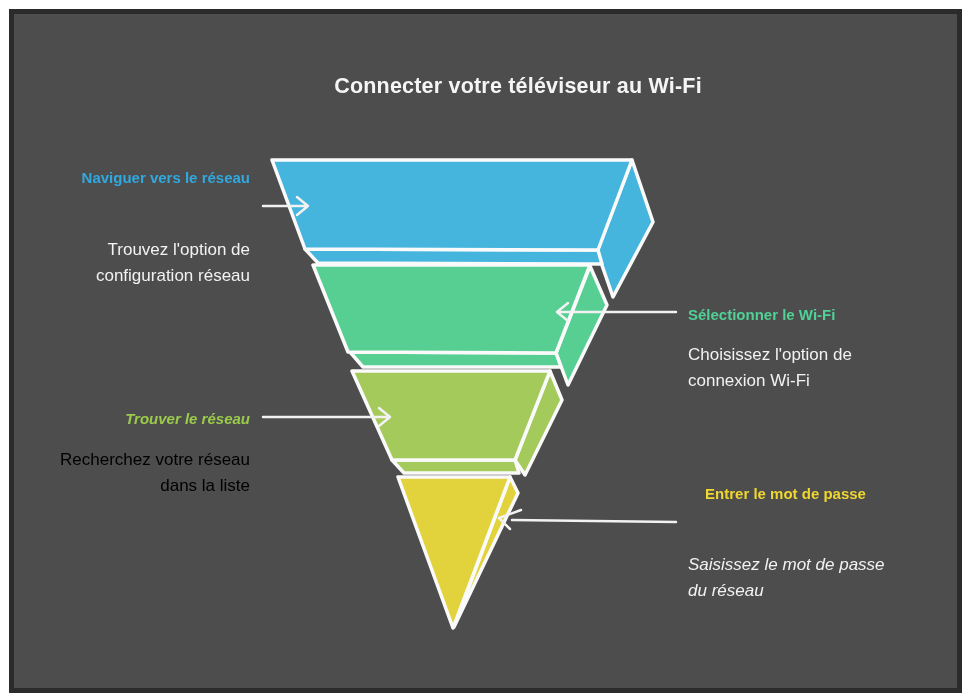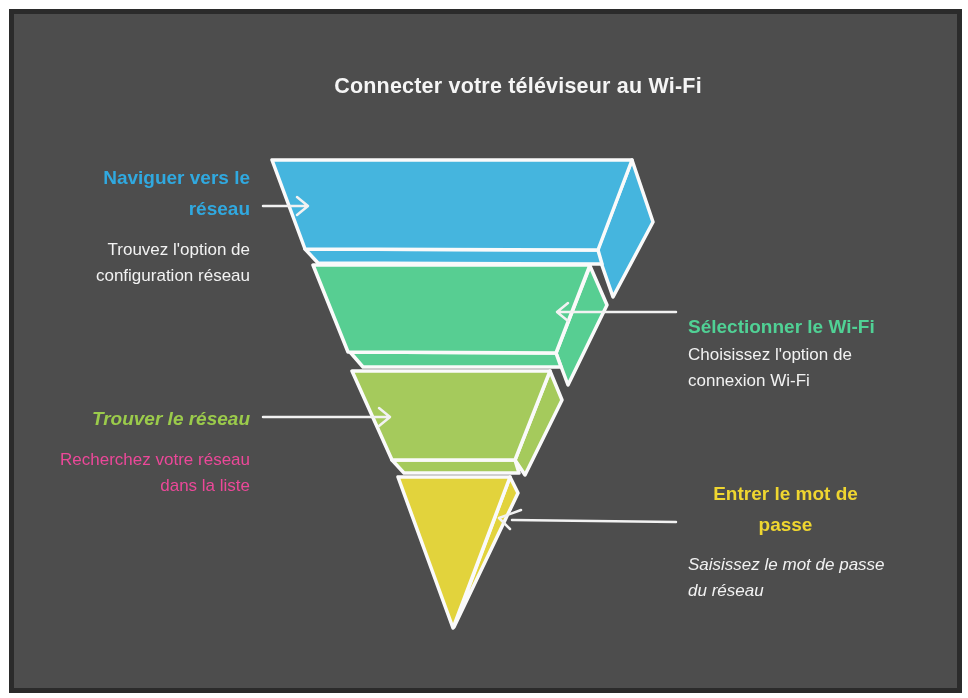--- a/index.html
+++ b/index.html
@@ -11,25 +11,25 @@
   .panel{
     position:absolute;left:9px;top:9px;width:953px;height:684px;
     box-sizing:border-box;border:5px solid #2B2B2B;background:#4D4D4D;
   }
   svg.funnel{position:absolute;left:0;top:0;width:968px;height:698px;}
   .title{
     position:absolute;top:74px;left:0;width:968px;text-align:center;
     font-size:21.5px;font-weight:bold;letter-spacing:.2px;color:#F5F5F5;
   }
   .txt{position:absolute;}
-  .heading{font-size:19px;font-weight:bold;line-height:31px;margin:0;}
+  .heading{font-size:15px;font-weight:bold;line-height:31px;margin:0;}
   .desc{font-size:17px;line-height:26px;color:#F2F2F2;}
   .pos-h1{left:40px;top:162px;width:210px;text-align:right;}
   .pos-d1{left:40px;top:237px;width:210px;text-align:right;}
-  .pos-h2{left:688px;top:299px;width:255px;text-align:left;margin-top:12px;}
+  .pos-h2{left:688px;top:299px;width:255px;text-align:left;}
   .pos-d2{left:688px;top:342px;width:200px;text-align:left;}
   .pos-h3{left:40px;top:403px;width:210px;text-align:right;font-style:italic;}
   .pos-d3{left:40px;top:447px;width:210px;text-align:right;}
   .pos-h4{left:688px;top:478px;width:195px;text-align:center;}
   .pos-d4{left:688px;top:552px;width:220px;text-align:left;}
 </style>
 </head>
 <body>
 
 <div class="panel" style="background-color: rgb(77, 77, 77); border-color: rgb(43, 43, 43);"></div>
@@ -64,16 +64,16 @@
 
 <div class="title" style="color: rgb(245, 245, 245); padding-left: 34px;">Connecter votre téléviseur au Wi-Fi</div>
 
 <h2 class="txt heading pos-h1" style="color: rgb(48, 169, 224);">Naviguer vers le réseau</h2>
 <div class="txt desc pos-d1" style="color: rgb(242, 242, 242);">Trouvez l'option de configuration réseau</div>
 
 <h2 class="txt heading pos-h2" style="color: rgb(80, 209, 149);">Sélectionner le Wi-Fi</h2>
 <div class="txt desc pos-d2" style="color: rgb(242, 242, 242);">Choisissez l'option de connexion Wi-Fi</div>
 
 <h2 class="txt heading pos-h3" style="color: rgb(155, 203, 75);">Trouver le réseau</h2>
-<div class="txt desc pos-d3" style="color: #ec4899;">Recherchez votre réseau dans la liste</div>
+<div class="txt desc pos-d3" style="color: #000000;">Recherchez votre réseau dans la liste</div>
 
 <h2 class="txt heading pos-h4" style="color: rgb(239, 214, 48);">Entrer le mot de passe</h2>
 <div class="txt desc pos-d4" style="color: rgb(242, 242, 242); font-style: italic;">Saisissez le mot de passe du réseau</div>
 
 </body></html>

